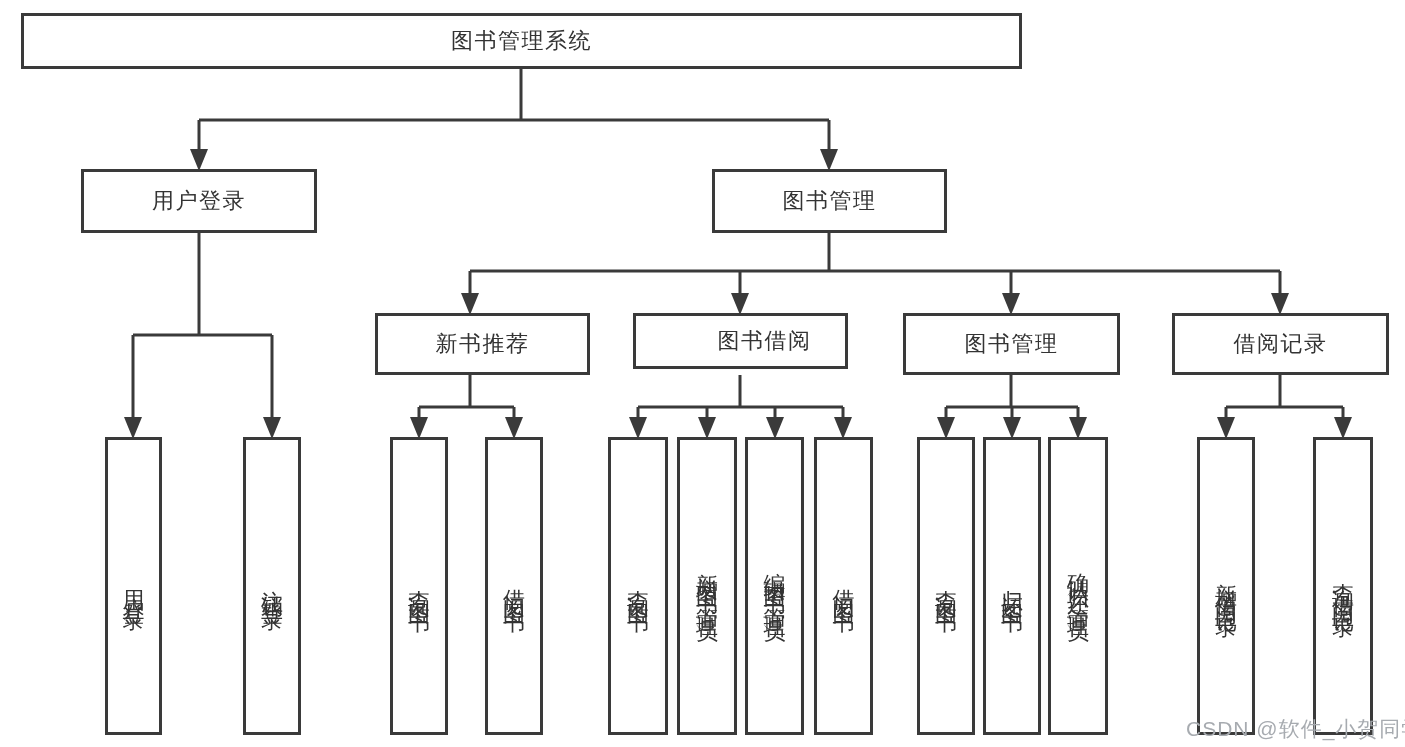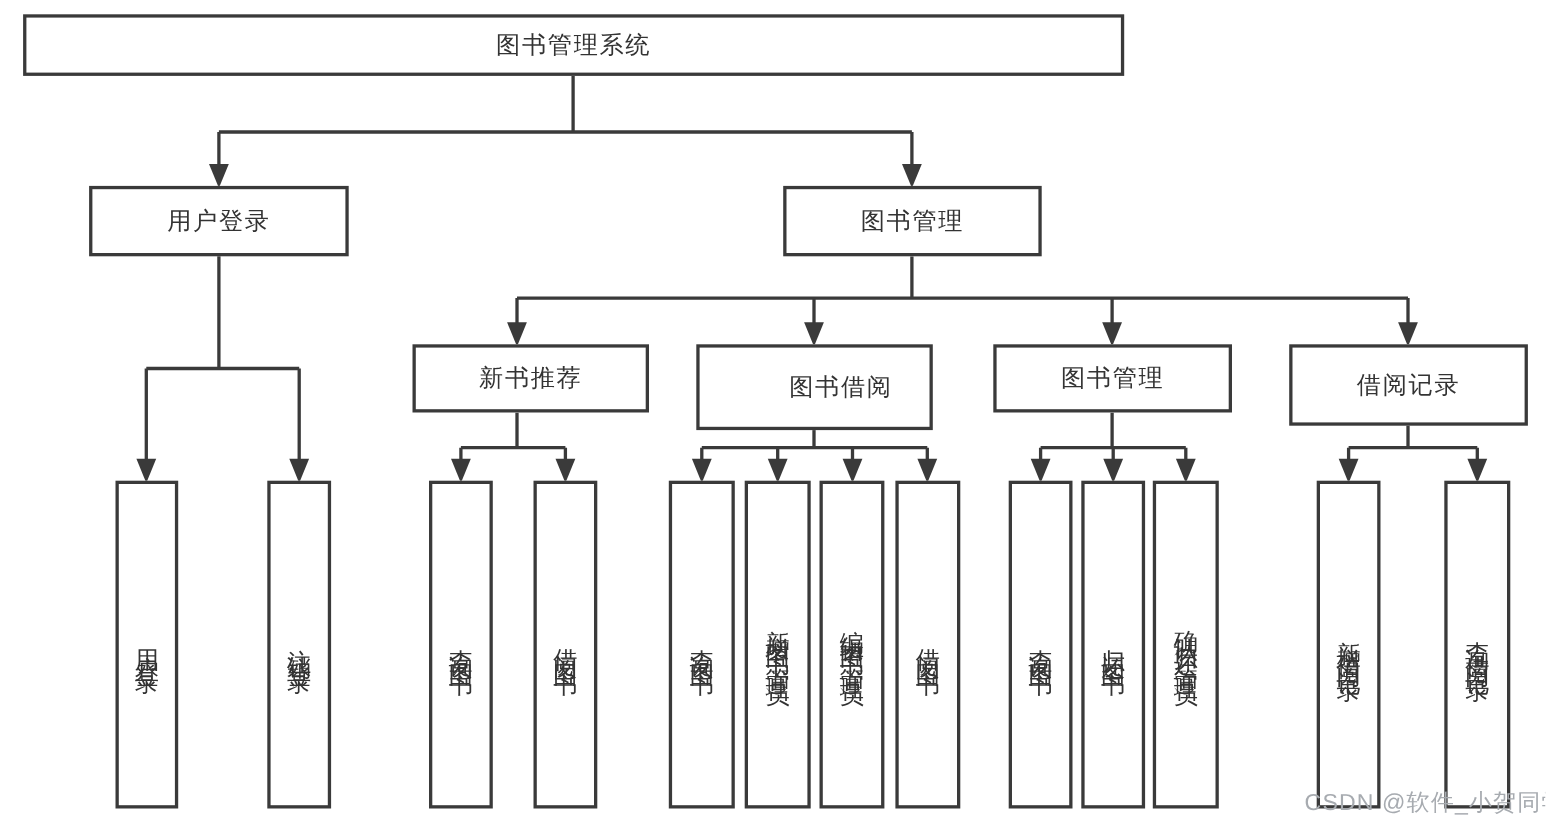--- a/index.html
+++ b/index.html
@@ -110,27 +110,27 @@
   <div class="node" style="left:81px; top:169px; width:236px; height:64px;">
     <span>用户登录</span>
   </div>
   <div class="node" style="left:712px; top:169px; width:235px; height:64px;">
     <span>图书管理</span>
   </div>
 
   <div class="node" style="left:375px; top:313px; width:215px; height:62px;">
     <span>新书推荐</span>
   </div>
-  <div class="node" style="left:633px; top:313px; width:215px; height:78px;padding-left:48px;">
+  <div class="node" style="left:633px; top:313px; width:215px; height:56px;padding-left:48px;">
     <span>图书借阅</span>
   </div>
   <div class="node" style="left:903px; top:313px; width:217px; height:62px;">
     <span>图书管理</span>
   </div>
-  <div class="node" style="left:1172px; top:313px; width:217px; height:74px;">
+  <div class="node" style="left:1172px; top:313px; width:217px; height:62px;">
     <span>借阅记录</span>
   </div>
 
   <div class="leaf" style="left:105px; width:57px;">
     <span class="vtext">用户登录</span>
   </div>
   <div class="leaf" style="left:243px; width:58px;">
     <span class="vtext">注销登录</span>
   </div>
   <div class="leaf" style="left:390px; width:58px;">

